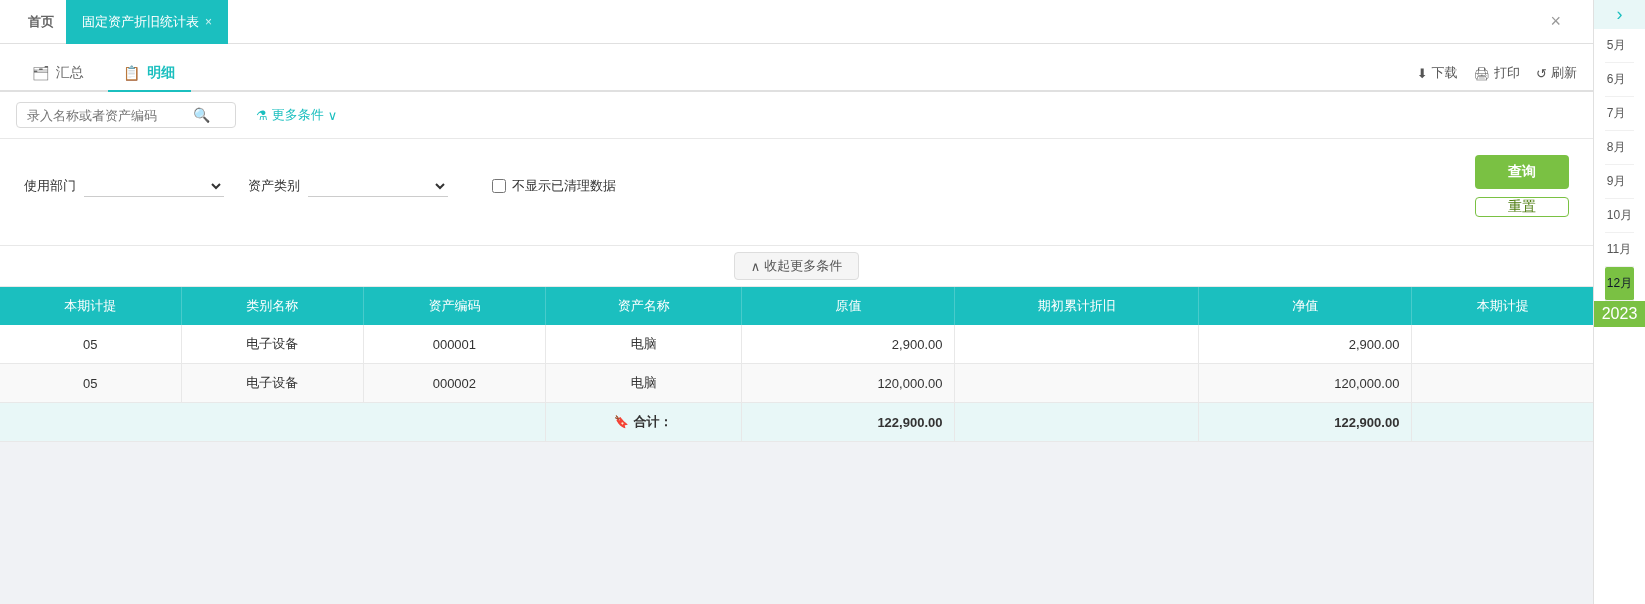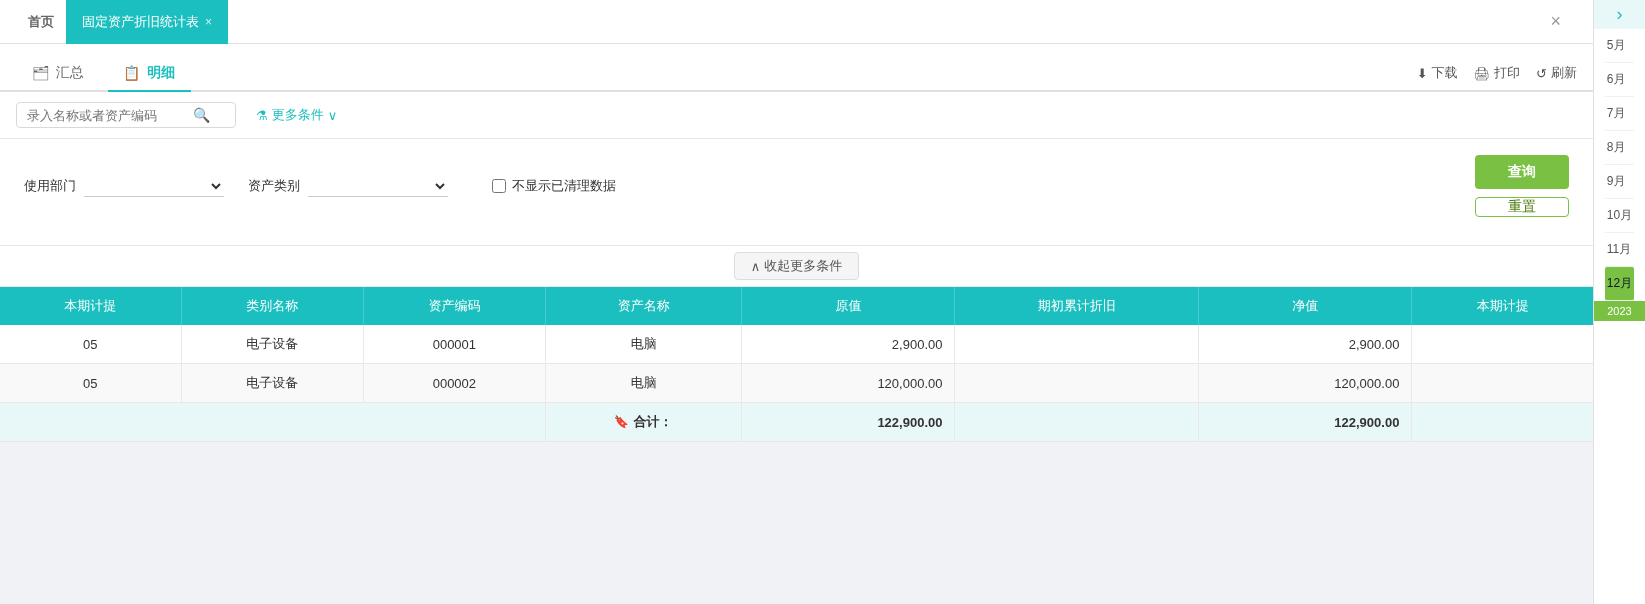--- a/index.html
+++ b/index.html
@@ -297,21 +297,21 @@
       padding: 8px 2px;
       font-size: 12px;
       color: #555;
       border-bottom: 1px solid #f0f0f0;
       cursor: pointer;
     }
     .sidebar-month.active { background: #7ac143; color: #0f172a; border-radius: 2px; }
     .sidebar-year-badge {
       background: #7ac143;
       color: #fff;
-      font-size: 11px;
+      font-size: 16px;
       padding: 4px 6px;
       width: 100%;
       text-align: center;
     }
     .sidebar-arrow-btn {
       color: #1bbfbf;
       font-size: 18px;
       cursor: pointer;
       padding: 4px 0;
       background: #e8f7f7;

